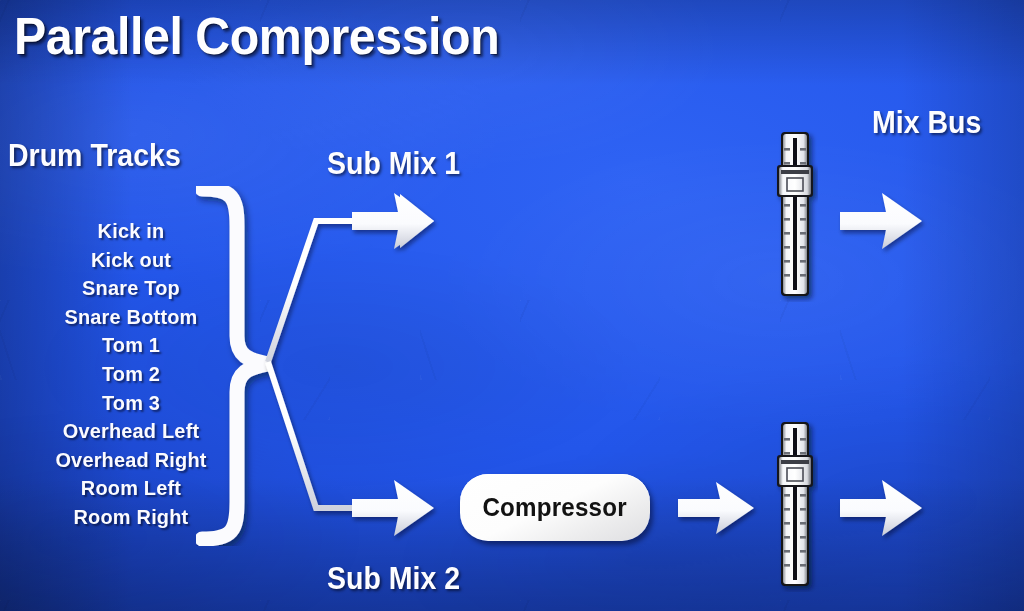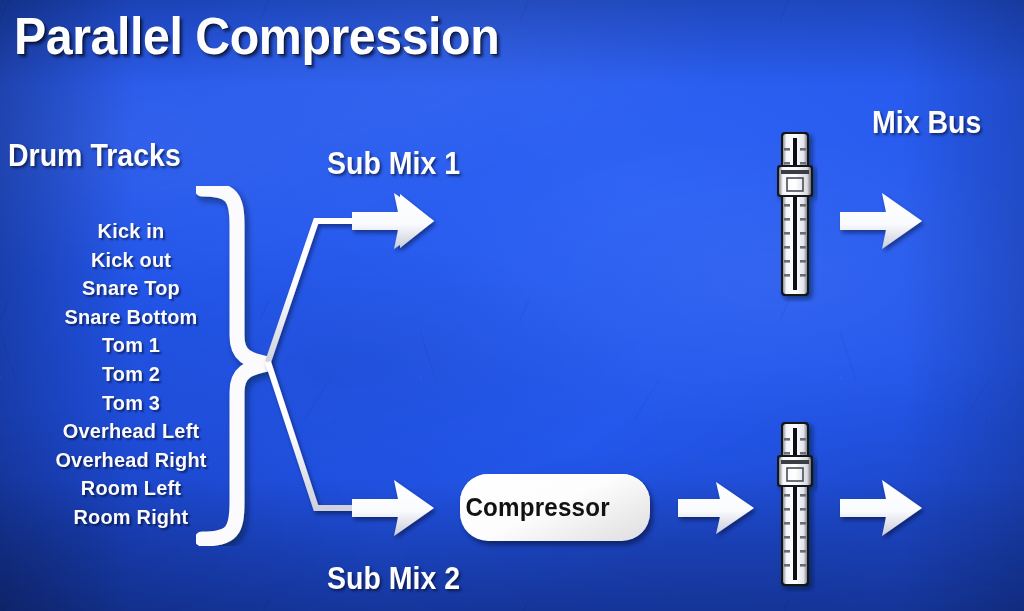--- a/index.html
+++ b/index.html
@@ -103,21 +103,21 @@
   .diagram-svg { position: absolute; left: 0; top: 0; }
 
   
   .compressor {
     position: absolute;
     left: 460px; top: 474px;
     width: 190px; height: 67px;
     background: linear-gradient(155deg, #ffffff 0%, #fdfdfd 48%, #ececed 76%, #dedee1 100%);
     border-radius: 28px;
     box-shadow: 3px 4px 5px rgba(0,0,20,.45), inset 0 1px 0 rgba(255,255,255,.9);
-    display: flex; align-items: center; 
+    display: flex; align-items: center; justify-content: center;
   }
   .compressor-label {
     font-size: 26px;
     font-weight: 700;
     color: #121212;
     transform: scaleX(.93);
     letter-spacing: .2px;
     white-space: nowrap;
   }
 

